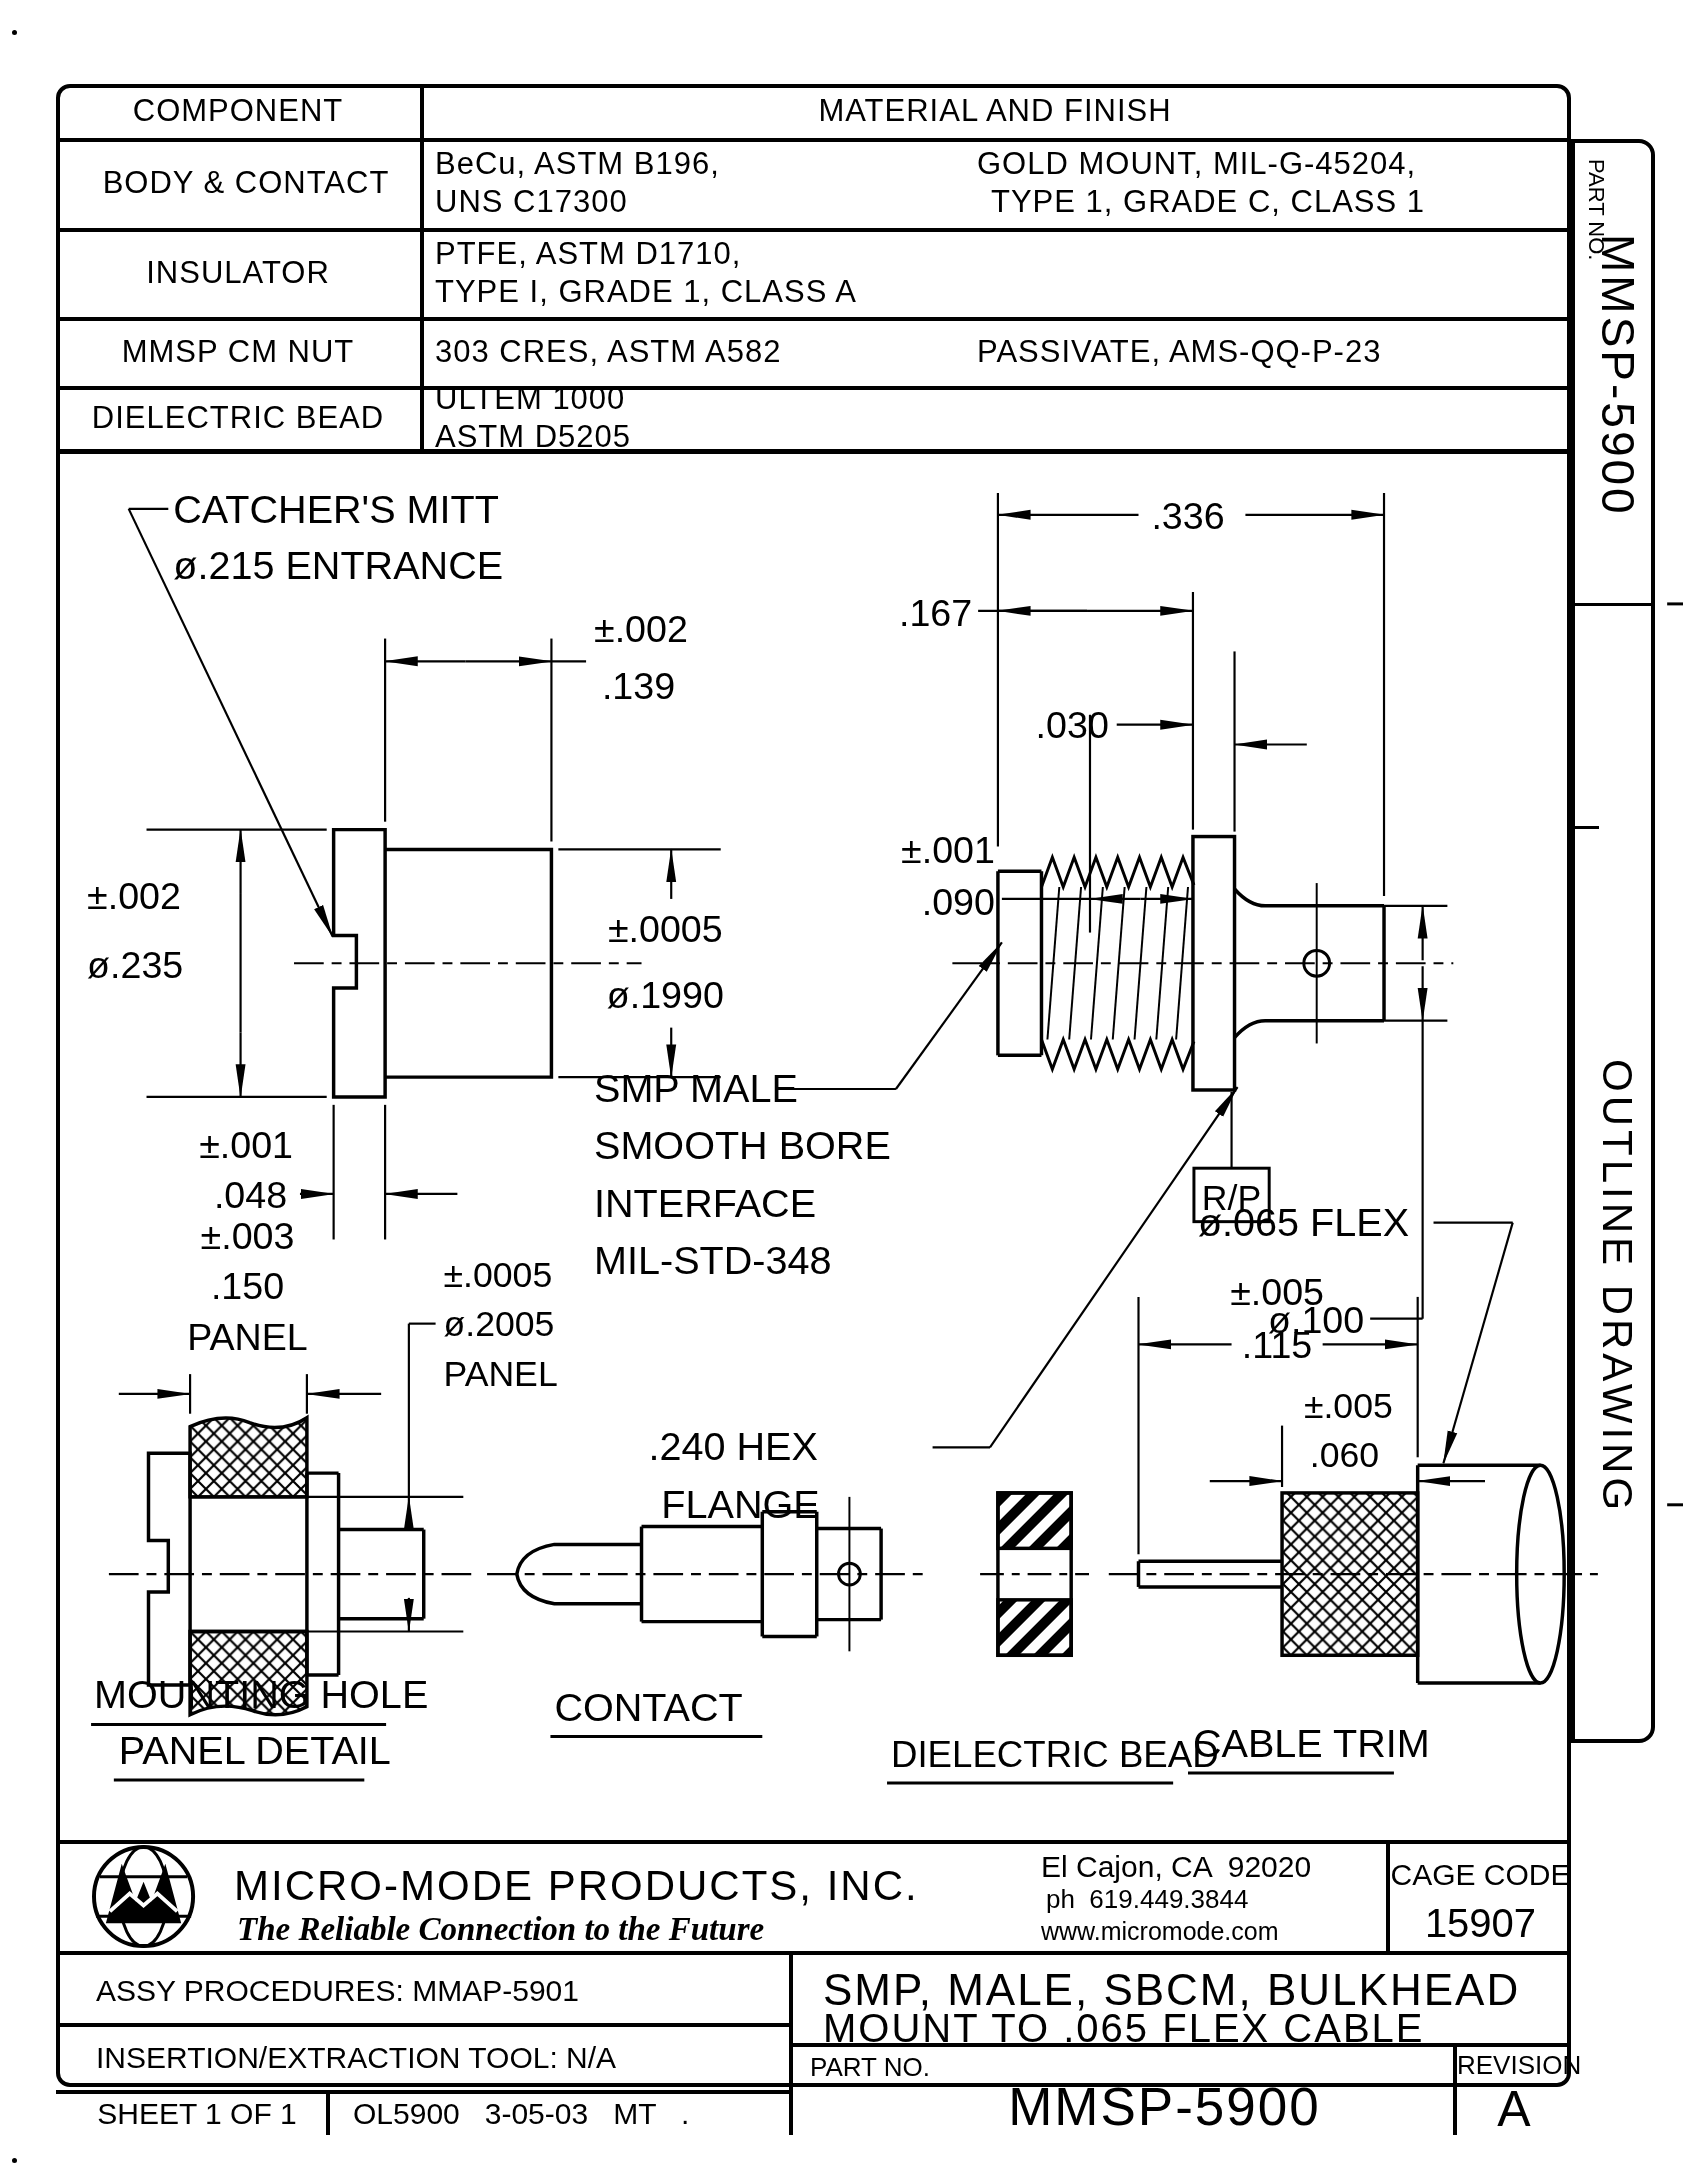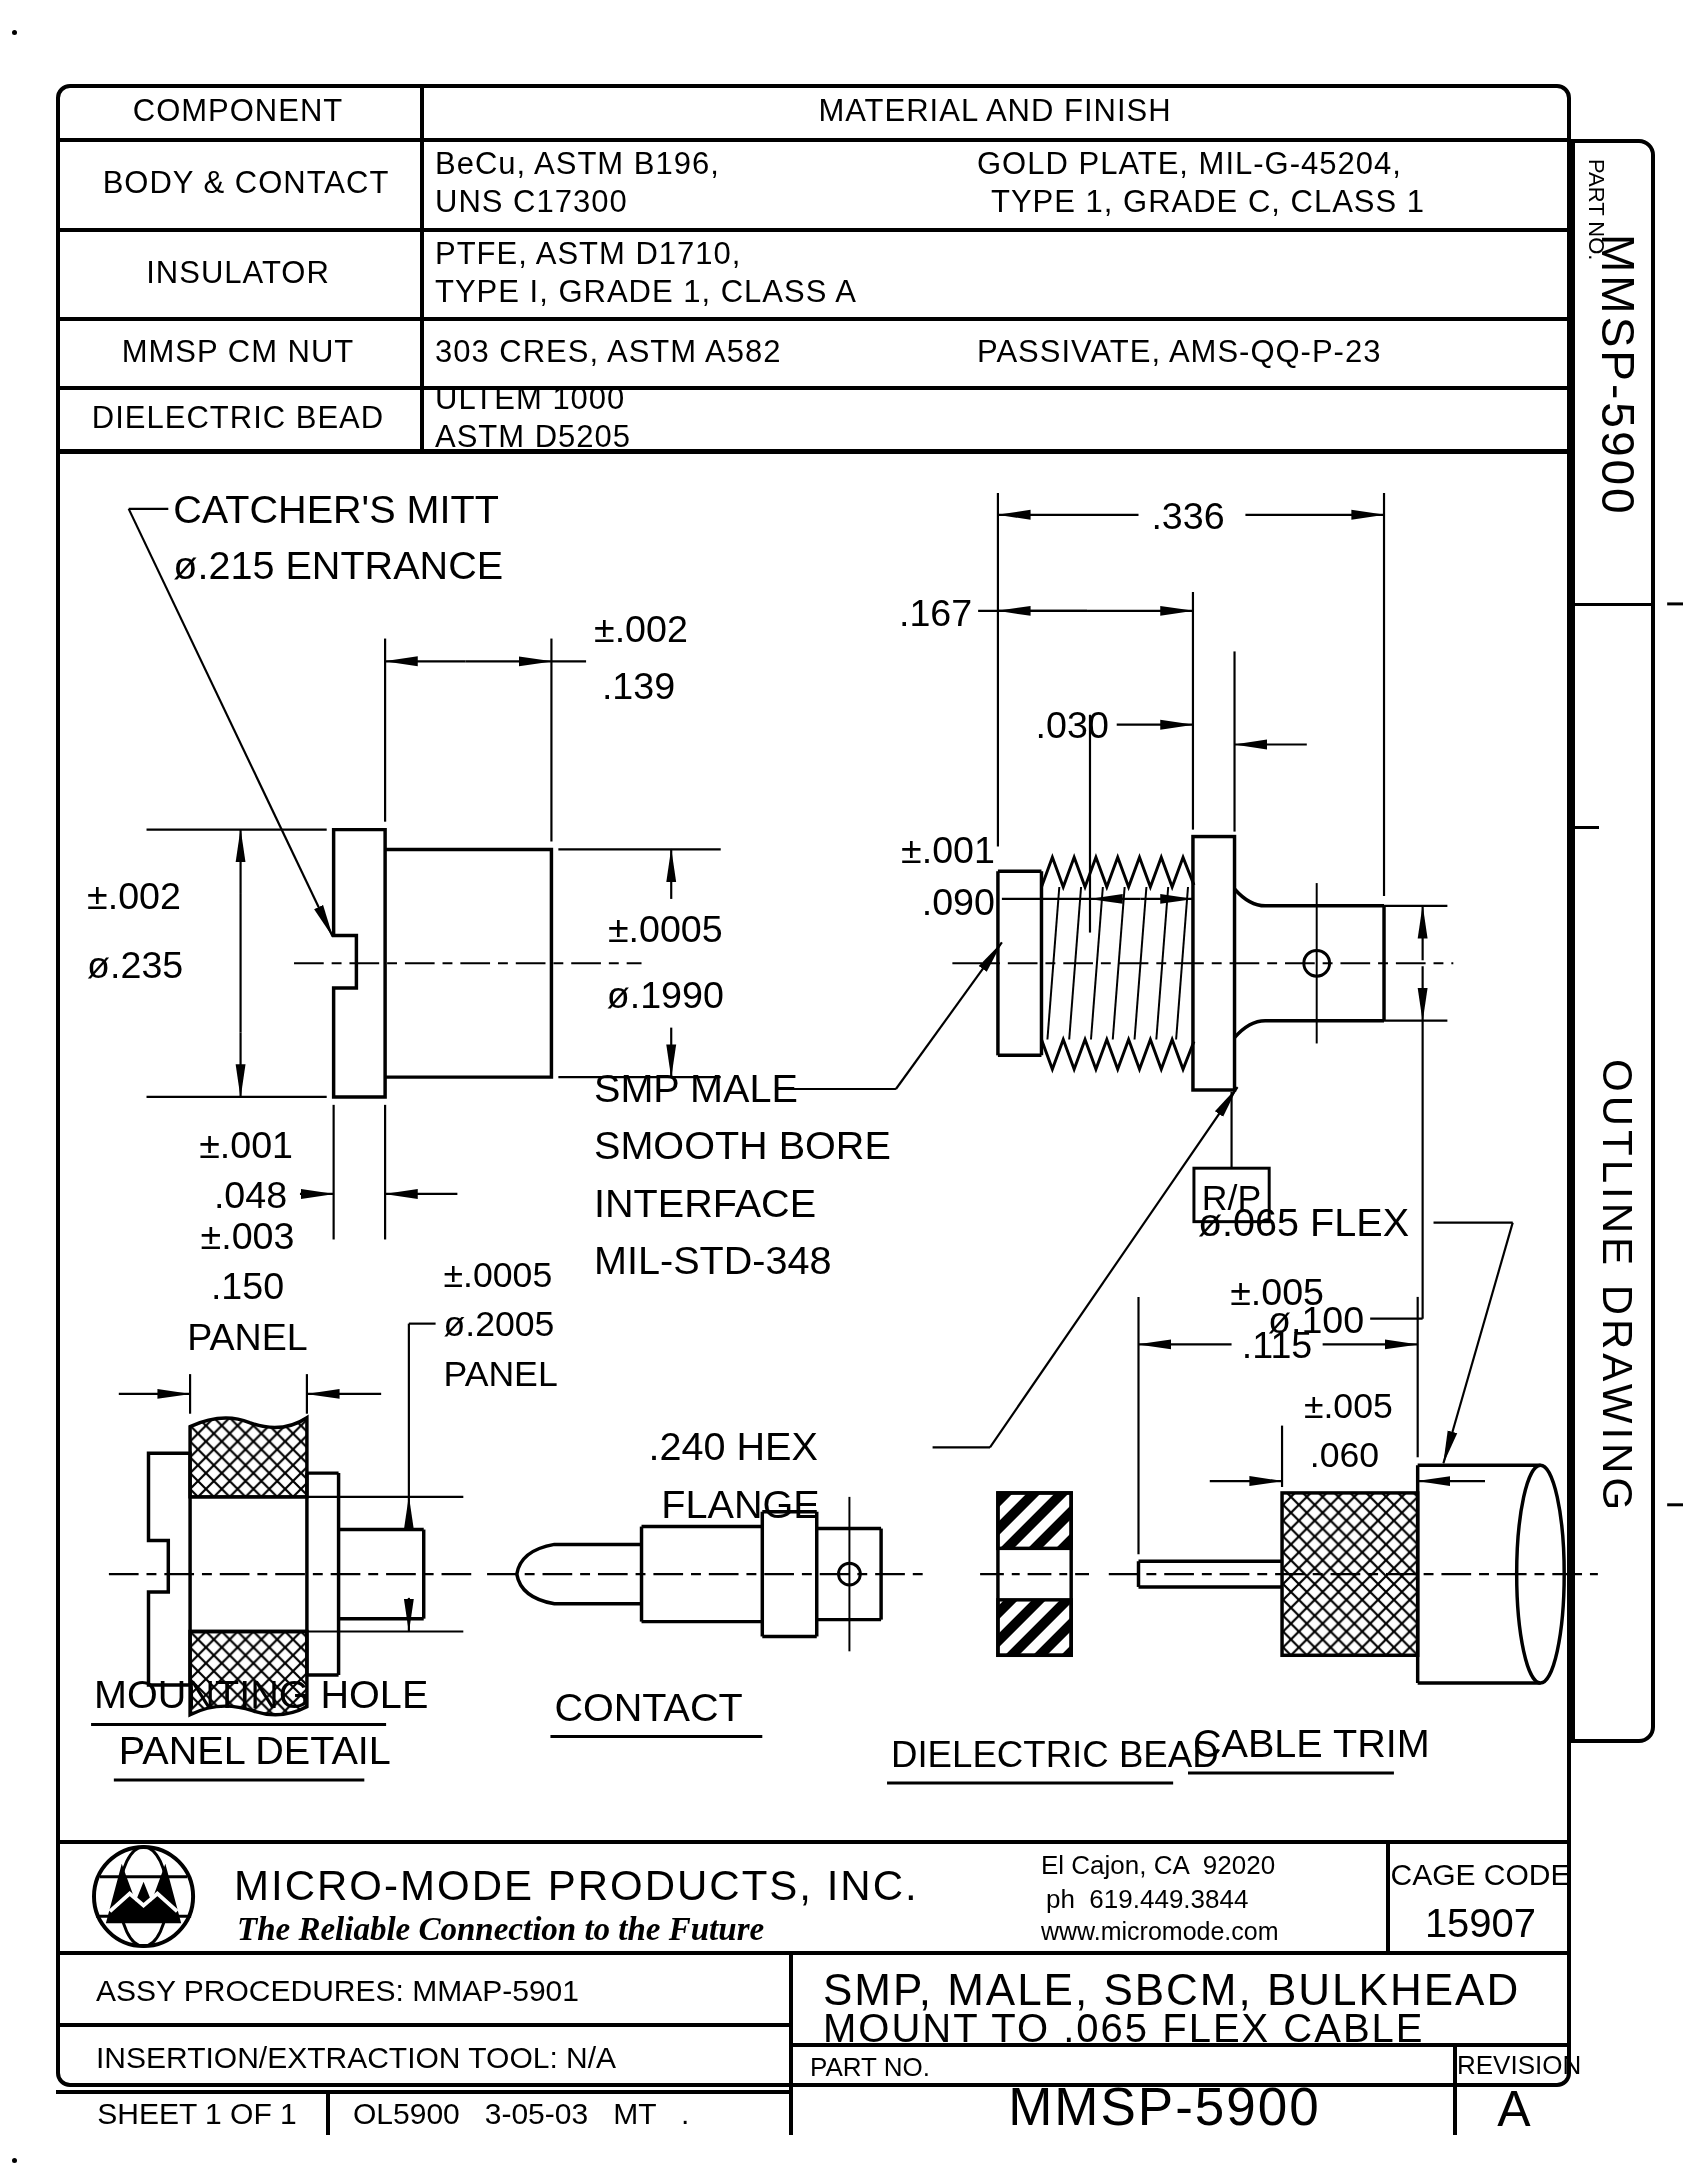--- a/index.html
+++ b/index.html
@@ -53,21 +53,21 @@
 
     <div class="cell" style="left:8px; top:54px; width:364px; height:89px;">BODY &amp; CONTACT</div>
     <div class="cell left" style="left:379px; top:54px; width:535px; height:89px;">
       <div>
           <div class="mline">BeCu, ASTM B196,</div>
            <div class="mline">UNS C17300</div>
         </div>
     </div>
     <div class="cell left" style="left:921px; top:54px; width:594px; height:89px;">
       <div>
-          <div class="mline">GOLD PLATE, MIL-G-45204,</div>
+          <div class="mline">GOLD MOUNT, MIL-G-45204,</div>
            <div class="mline" style="padding-left:14px;">TYPE 1, GRADE C, CLASS 1</div>
         </div>
     </div>
 
     <div class="cell" style="left:0; top:144px; width:364px; height:89px;">INSULATOR</div>
     <div class="cell left" style="left:379px; top:144px; width:693px; height:89px;">
       <div>
           <div class="mline">PTFE, ASTM D1710,</div>
            <div class="mline">TYPE I, GRADE 1, CLASS A</div>
         </div>
@@ -352,21 +352,21 @@
     <svg width="149" height="111" style="position:absolute; left:18px; top:2px;" viewBox="0 0 150 112">
       <circle cx="70" cy="55" r="50" fill="none" stroke="#000" stroke-width="4"></circle>
       <ellipse cx="70" cy="55" rx="24" ry="50" fill="none" stroke="#000" stroke-width="3"></ellipse>
       <line x1="26" y1="35" x2="114" y2="35" stroke="#000" stroke-width="3"></line>
       <line x1="22" y1="75" x2="118" y2="75" stroke="#000" stroke-width="3"></line>
       <path d="M32,82 L48,22 L62,60 L70,40 L78,60 L92,22 L108,82 Z" fill="#000"></path>
       <path d="M36,70 L56,52 L70,64 L84,52 L104,70" fill="none" stroke="#fff" stroke-width="4"></path>
     </svg>
     <div class="tb-text" style="left:178px; top:22px; font-size:42px; letter-spacing:2px;">MICRO-MODE PRODUCTS, INC.</div>
     <div class="tb-text serif-it" style="left:181px; top:71px; font-size:33px;">The Reliable Connection to the Future</div>
-    <div class="tb-text" style="left:985px; top:10px; font-size:26px;">El Cajon, CA  92020</div>
+    <div class="tb-text" style="left:985px; top:10px; font-size:30px;">El Cajon, CA  92020</div>
     <div class="tb-text" style="left:990px; top:44px; font-size:26px;">ph  619.449.3844</div>
     <div class="tb-text" style="left:985px; top:77px; font-size:25px;">www.micromode.com</div>
     <div class="tb-text" style="left:1334px; top:18px; width:181px; text-align:center; font-size:30px;">CAGE CODE</div>
     <div class="tb-text" style="left:1334px; top:61px; width:181px; text-align:center; font-size:40px;">15907</div>
 
     <div class="tb-text" style="left:40px; top:134px; font-size:30px;">ASSY PROCEDURES: MMAP-5901</div>
     <div class="tb-text" style="left:40px; top:201px; font-size:30px;">INSERTION/EXTRACTION TOOL: N/A</div>
     <div class="tb-text" style="left:22px; top:257px; width:238px; text-align:center; font-size:30px;">SHEET 1 OF 1</div>
     <div class="tb-text" style="left:297px; top:257px; font-size:30px;">OL5900   3-05-03   MT   .</div>
 

